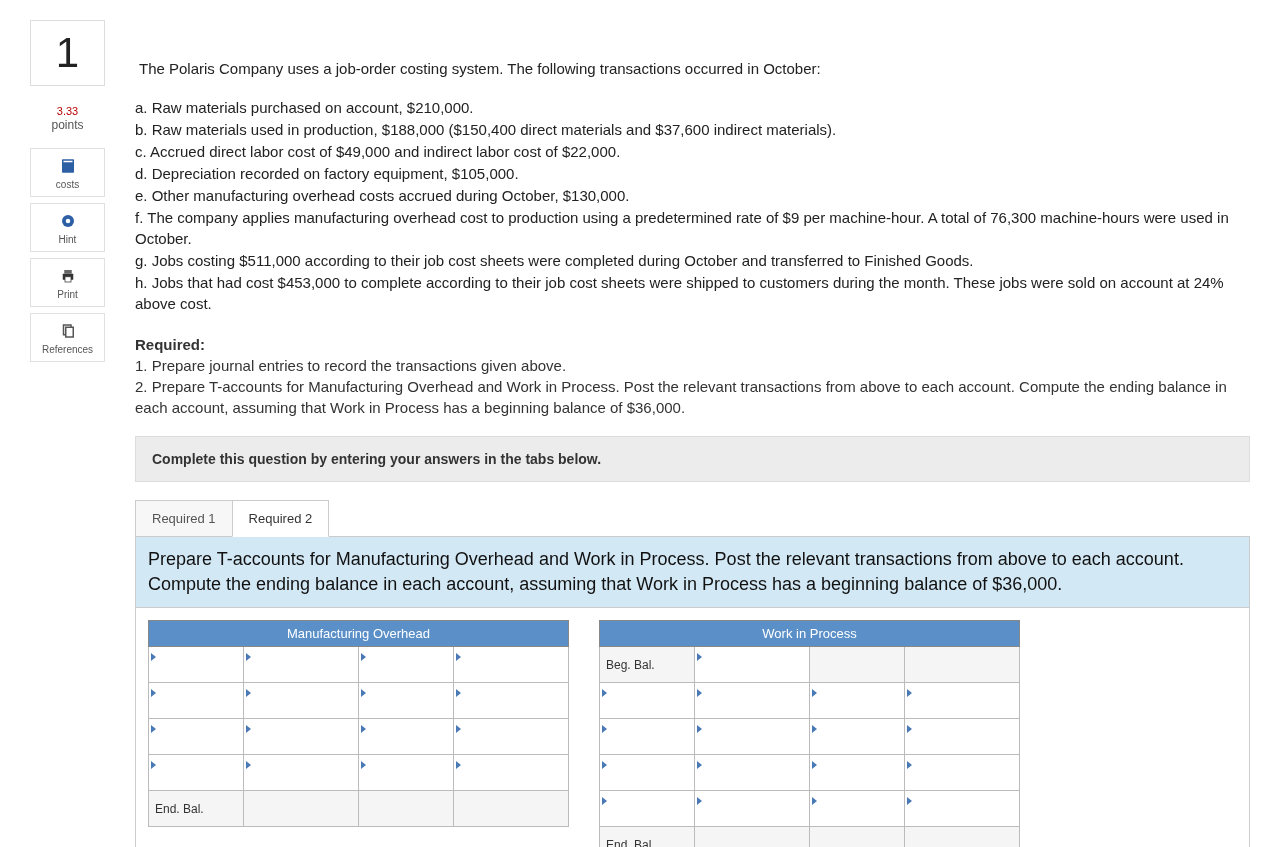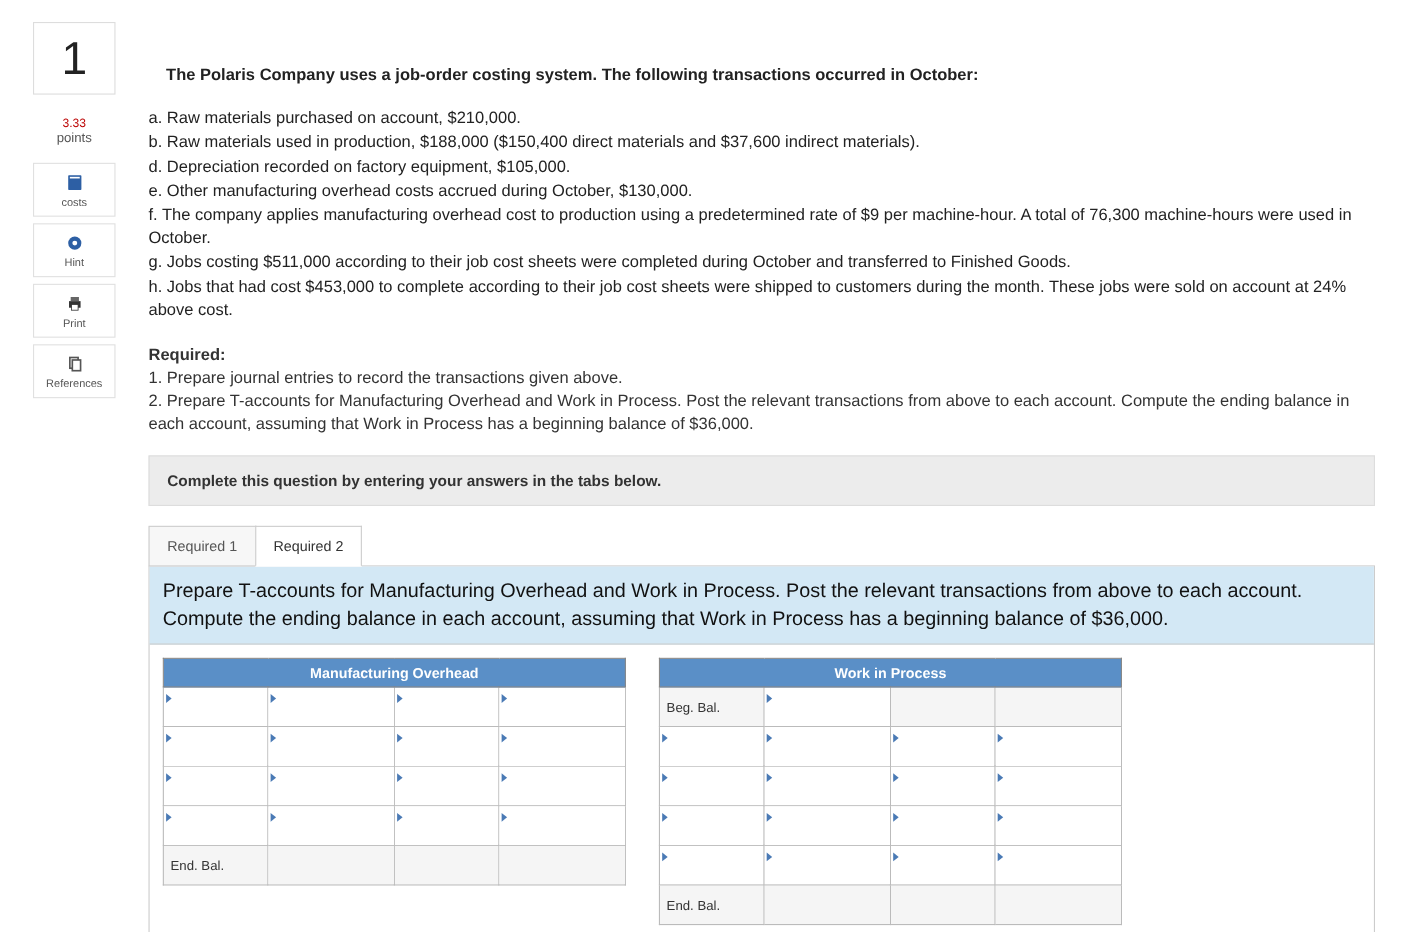--- a/index.html
+++ b/index.html
@@ -31,21 +31,21 @@
     border: 1px solid #e0e0e0;
     background:#fff;
     text-align:center;
     padding:8px 2px 6px;
     margin-bottom:6px;
     cursor:pointer;
     font-size:10px;
     color:#555;
   }
   .tool svg { display:block; margin:0 auto 4px; }
-  .intro { margin: 40px 16px 20px; font-size:15px; color:#222;font-weight:bold;}
+  .intro { margin: 40px 4px 20px; font-size:15px; color:#222;}
   .tx-list { margin-bottom:20px; font-size:15px; line-height:1.4; color:#222;}
   .tx-list div { margin-bottom:1px;}
   .req-block { margin-bottom:18px; font-size:15px; line-height:1.4;}
   .req-block b { font-weight:bold;}
   .gray-banner {
     background:#ececec;
     border:1px solid #ddd;
     padding:14px 16px;
     font-weight:bold;
     font-size:14px;
@@ -74,21 +74,21 @@
     line-height:1.4;
     color:#111;
     border-bottom:1px solid #ccc;
   }
   .tables-wrap { display:flex; gap:30px; padding:12px 12px 18px; }
   .t-account { }
   .t-account table { border-collapse: collapse; }
   .t-account th {
     background:#5a8fc7;
     color:#fff;
-    font-weight:bold;
+    font-weight:normal;
     font-size:13px;
     text-align:center;
     padding:5px 0;
     border:1px solid #888;
   }
   .t-account td {
     border:1px solid #bbb;
     height:36px;
     padding:2px 6px;
     font-size:12px;
@@ -162,20 +162,21 @@
       </div>
     </div>
   </div>
 
   <div class="content">
     <p class="intro">The Polaris Company uses a job-order costing system. The following transactions occurred in October:</p>
 
     <div class="tx-list">
       <div>a. Raw materials purchased on account, $210,000.</div>
       <div>b. Raw materials used in production, $188,000 ($150,400 direct materials and $37,600 indirect materials).</div>
+      <div>c. Accrued direct labor cost of $49,000 and indirect labor cost of $22,000.</div>
       <div>d. Depreciation recorded on factory equipment, $105,000.</div>
       <div>e. Other manufacturing overhead costs accrued during October, $130,000.</div>
       <div style="padding-left:0;text-indent:0;">f. The company applies manufacturing overhead cost to production using a predetermined rate of $9 per machine-hour. A total of 76,300 machine-hours were used in October.</div>
       <div>g. Jobs costing $511,000 according to their job cost sheets were completed during October and transferred to Finished Goods.</div>
       <div>h. Jobs that had cost $453,000 to complete according to their job cost sheets were shipped to customers during the month. These jobs were sold on account at 24% above cost.</div>
     </div>
 
     <div class="req-block">
       <b>Required:</b><br>
       <span>1. Prepare journal entries to record the transactions given above.</span><br>

